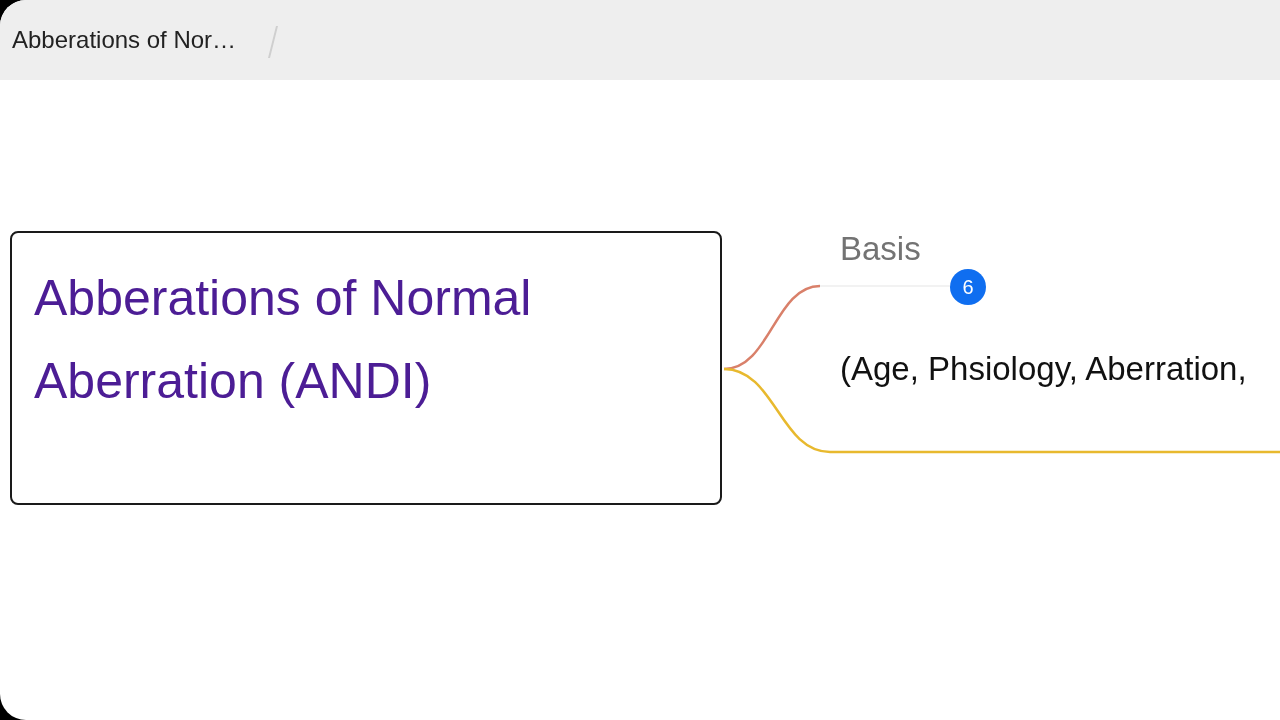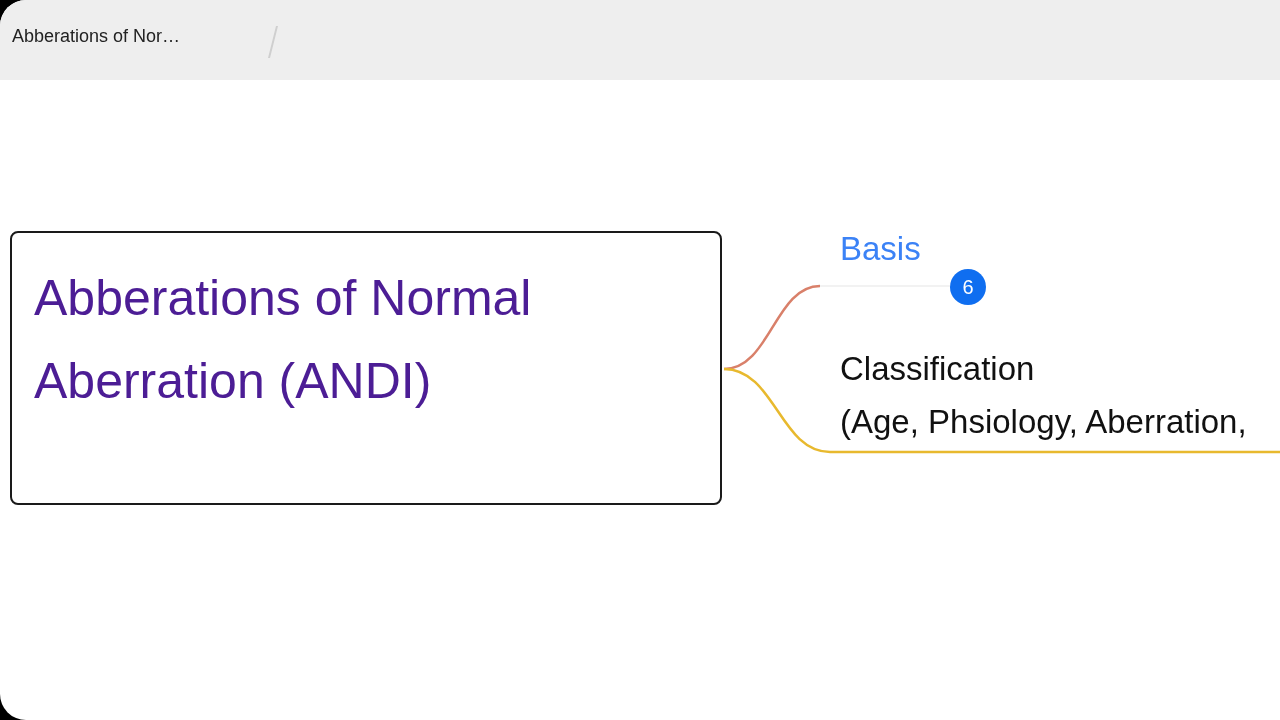--- a/index.html
+++ b/index.html
@@ -1,25 +1,25 @@
 <!DOCTYPE html>
 <html><head>
 <meta charset="utf-8">
 <style>
   html, body { margin:0; padding:0; }
   body { width:1280px; height:720px; overflow:hidden; background:#000; position:relative; font-family:"Liberation Sans", "DejaVu Sans", sans-serif; }
   .screen { position:absolute; left:0; top:0; width:1280px; height:720px; background:#fff; border-radius:26px 0 0 26px; overflow:hidden; }
   .topbar { position:absolute; left:0; top:0; width:1280px; height:80px; background:#eeeeee; }
-  .crumb { position:absolute; left:12px; top:26px; font-size:18px; color:#222; white-space:nowrap; }
+  .crumb { position:absolute; left:12px; top:26px; font-size:24px; color:#222; white-space:nowrap; }
   .sep { position:absolute; left:272px; top:26px; width:2px; height:32px; background:#cfcfcf; transform:skewX(-14deg); }
   .canvas { position:absolute; left:0; top:80px; width:1280px; height:640px; }
   .root-node { position:absolute; left:10px; top:151px; width:712px; height:274px; border:2px solid #1a1a1a; border-radius:8px; box-sizing:border-box; background:#fff; }
   .root-text { position:absolute; left:22px; top:24px; font-size:50px; line-height:83px; color:#4c1d95; width:660px; }
   svg.links { position:absolute; left:0; top:0; }
-  .basis { position:absolute; left:840px; top:150px; font-size:33px; color:#3b82f6;text-align:center; }
+  .basis { position:absolute; left:840px; top:150px; font-size:33px; color:#737373;text-align:center; }
   .badge { position:absolute; left:950px; top:189px; width:36px; height:36px; border-radius:50%; background:#0f6ef0; color:#fff; font-size:20px; text-align:center; line-height:36px; }
   .classif { position:absolute; left:840px; top:262px; font-size:33px; line-height:53px; color:#111; white-space:nowrap; }
 </style>
 </head>
 <body>
 
 <div class="screen">
   <div class="topbar">
     <span class="crumb">Abberations of Nor…</span>
     <span class="sep"></span>
@@ -36,17 +36,16 @@
       <div class="root-text">
         <div>Abberations of Normal</div>
         <div>Aberration (ANDI)</div>
       </div>
     </div>
 
     <div class="basis">Basis</div>
     <div class="badge">6</div>
 
     <div class="classif">
-      <div>Classification</div>
       <div>(Age, Phsiology, Aberration,</div>
     </div>
   </div>
 </div>
 
 </body></html>

